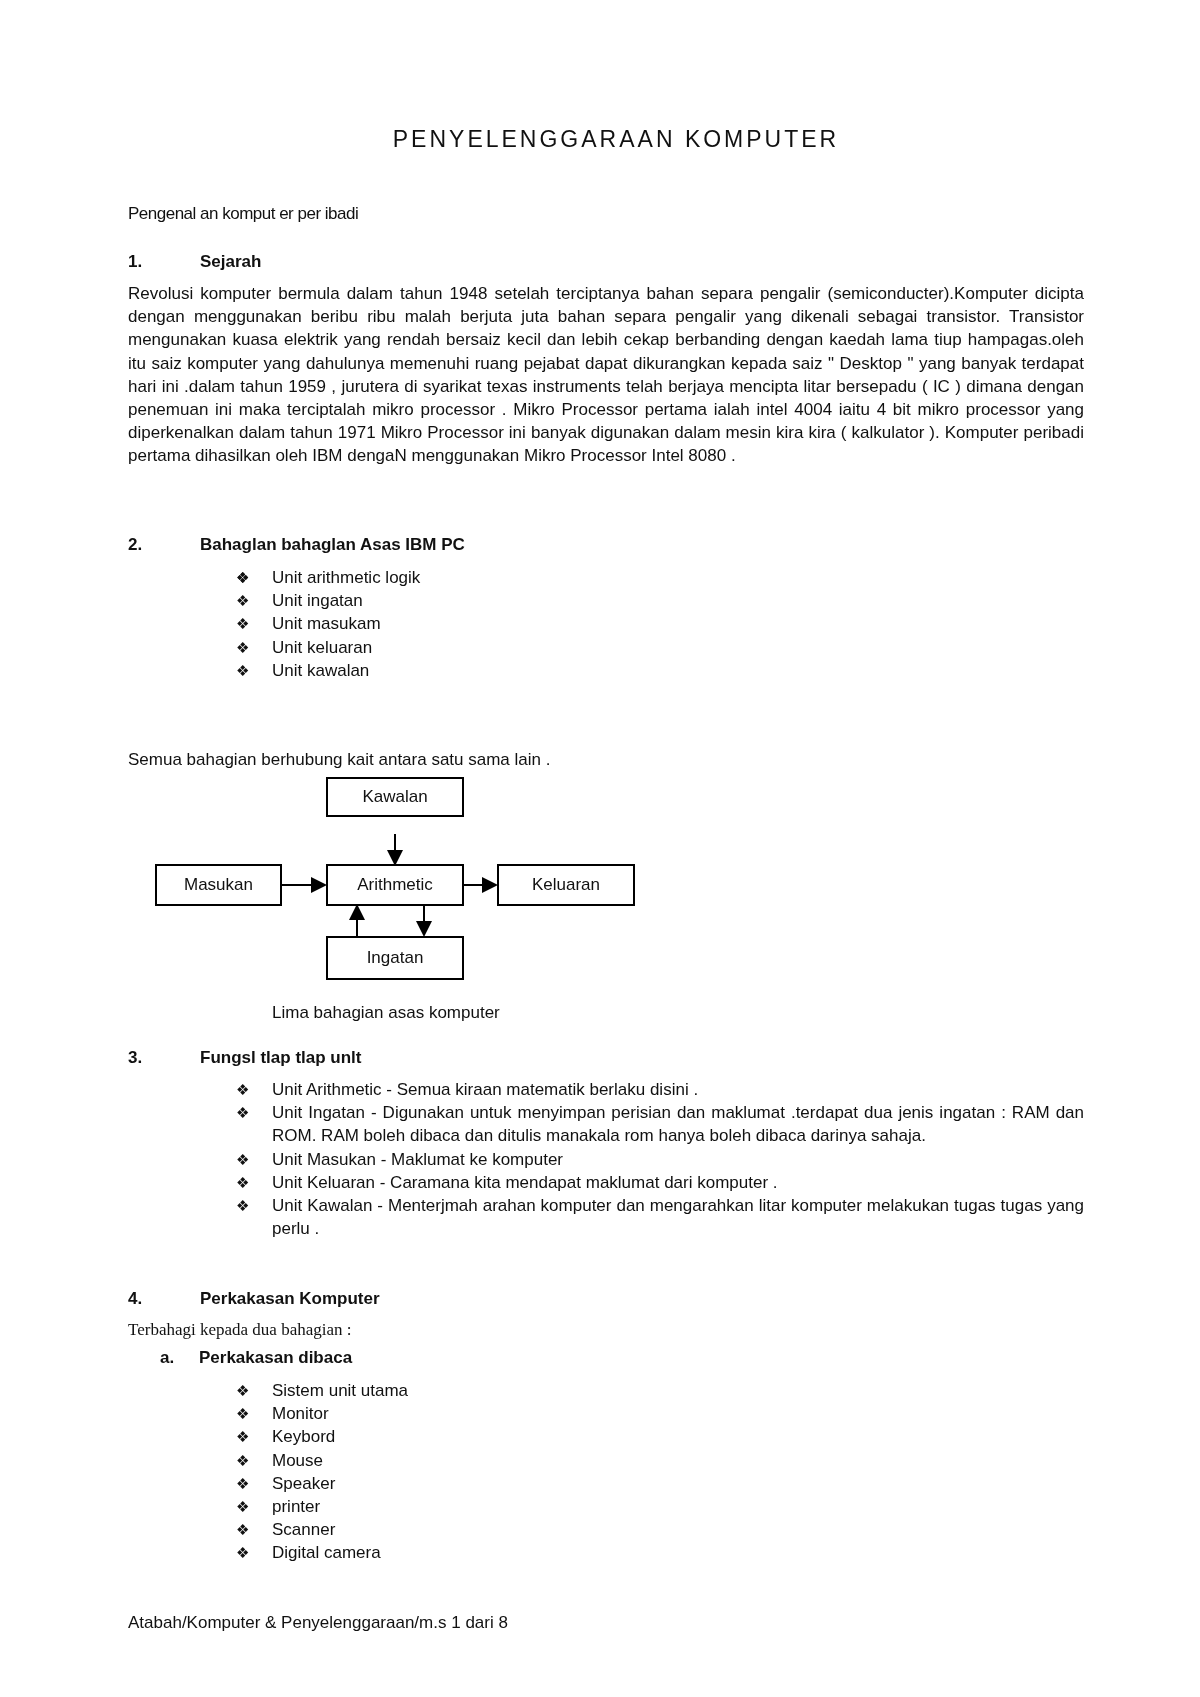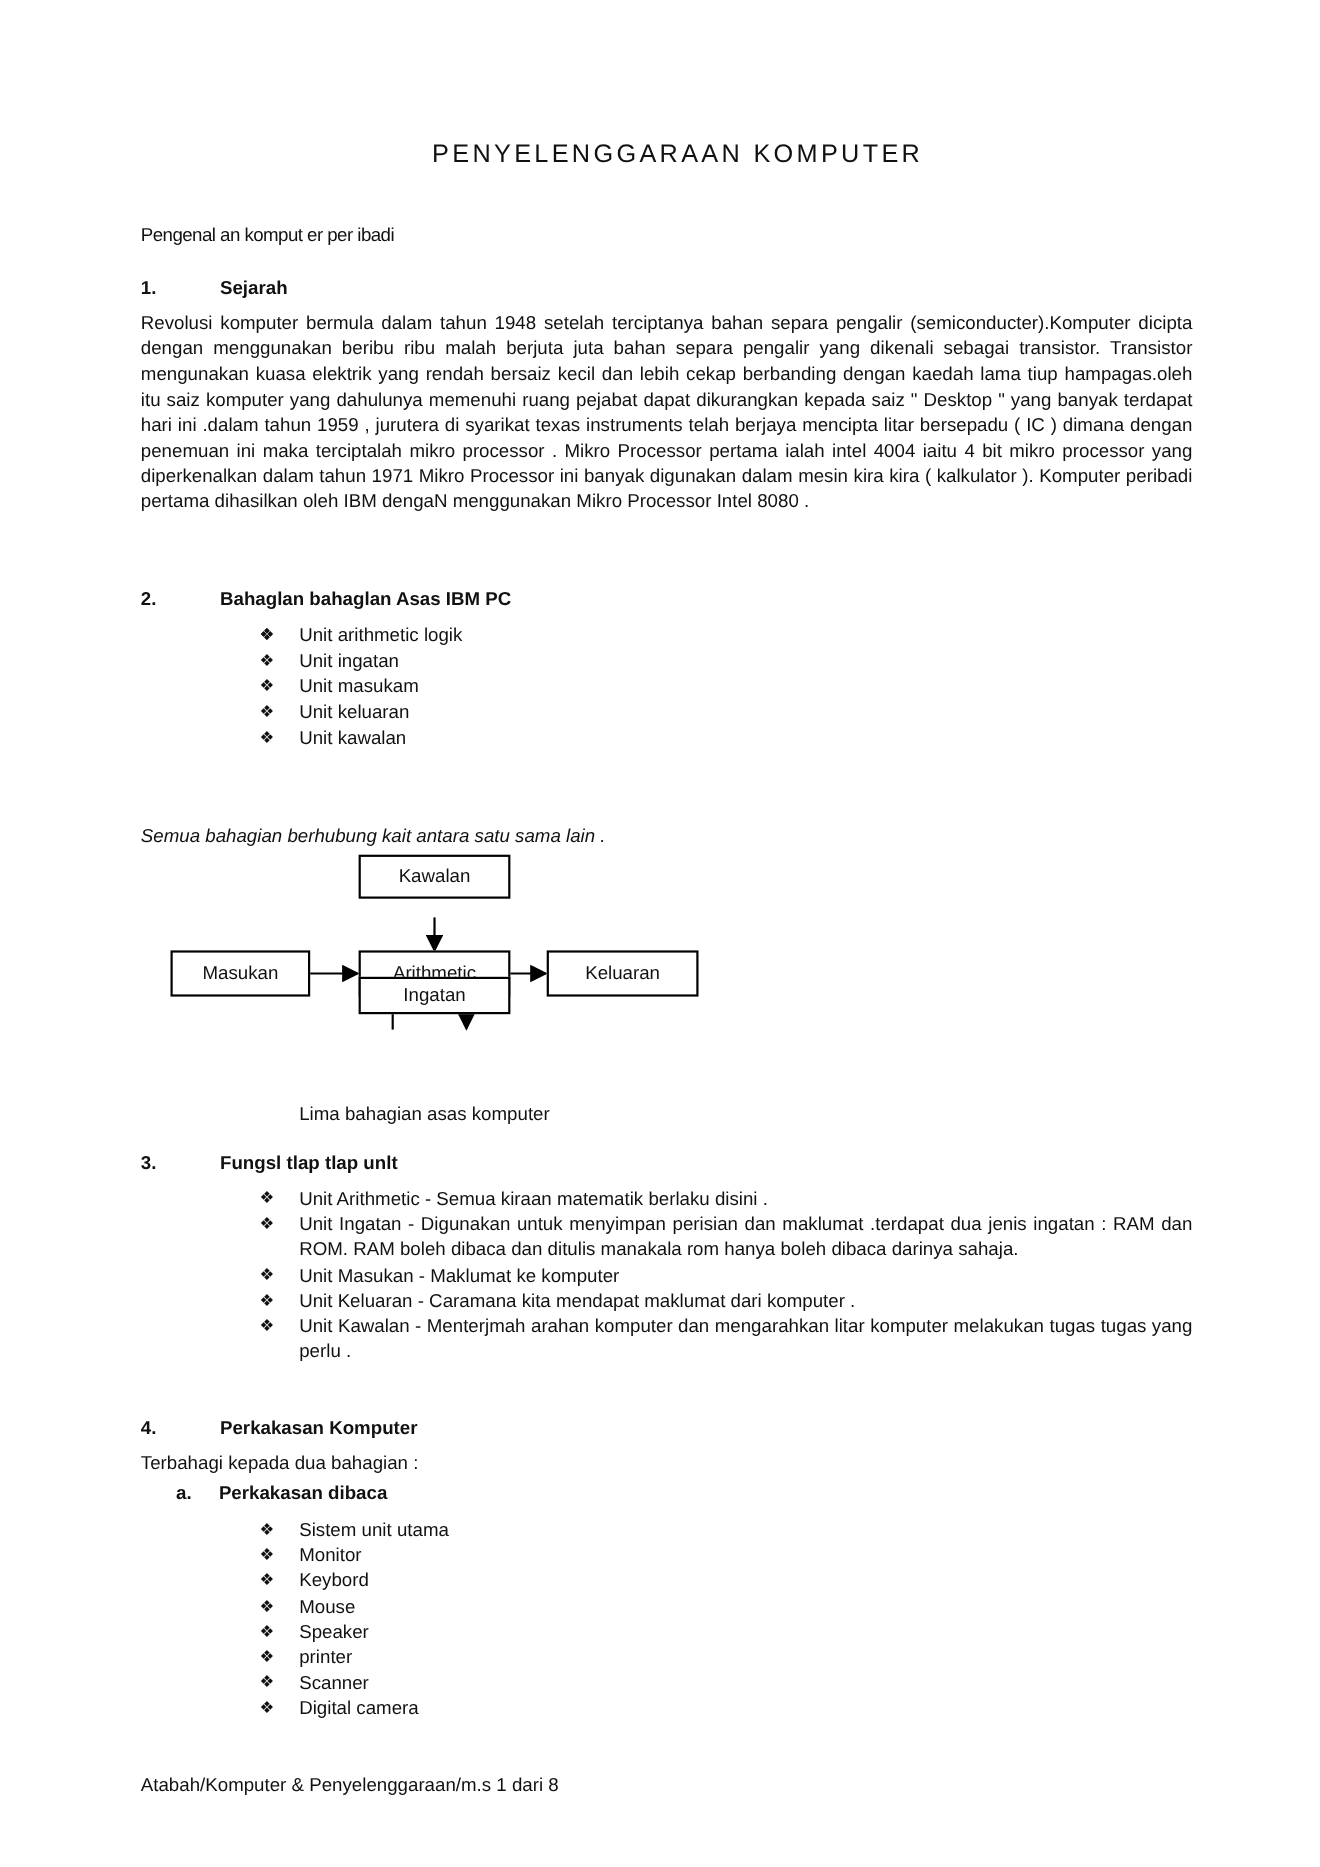--- a/index.html
+++ b/index.html
@@ -41,21 +41,21 @@
   <span class="txt">Bahaglan bahaglan Asas  IBM  PC</span>
 </div>
 <ul class="bul" style="top:566px; left:236px; width:560px;">
   <li><span class="b">❖</span></li>
   <li><span class="b">❖</span><span>Unit arithmetic logik</span></li>
   <li><span class="b">❖</span><span>Unit ingatan</span></li>
   <li><span class="b">❖</span><span>Unit masukam</span></li>
   <li><span class="b">❖</span><span>Unit keluaran</span></li>
   <li><span class="b">❖</span><span>Unit kawalan</span></li>
 </ul>
-<div class="abs para-plain" style="top:748px; left:128px;font-style:italic;">Semua bahagian berhubung kait antara satu sama lain .</div>
+<div class="abs para-plain" style="top:748px; left:128px;">Semua bahagian berhubung kait antara satu sama lain .</div>
 
 <div class="abs" style="left:0; top:0; width:1200px; height:1697px; pointer-events:none;">
   <svg class="arrows" width="1200" height="1697">
     <defs>
       <marker id="ah" markerWidth="8" markerHeight="8" refX="7" refY="4" orient="auto">
         <path d="M0,0 L8,4 L0,8 z" fill="#000"></path>
       </marker>
     </defs>
 
     <line x1="395" y1="834" x2="395" y2="864" stroke="#000" stroke-width="2" marker-end="url(#ah)"></line>
@@ -65,41 +65,41 @@
     <line x1="463" y1="885" x2="496" y2="885" stroke="#000" stroke-width="2" marker-end="url(#ah)"></line>
 
     <line x1="357" y1="936" x2="357" y2="906" stroke="#000" stroke-width="2" marker-end="url(#ah)"></line>
 
     <line x1="424" y1="905" x2="424" y2="935" stroke="#000" stroke-width="2" marker-end="url(#ah)"></line>
   </svg>
   <div class="box" style="left:326px; top:777px; width:138px; height:40px;">Kawalan</div>
   <div class="box" style="left:326px; top:864px; width:138px; height:42px;">Arithmetic</div>
   <div class="box" style="left:155px; top:864px; width:127px; height:42px;">Masukan</div>
   <div class="box" style="left:497px; top:864px; width:138px; height:42px;">Keluaran</div>
-  <div class="box" style="left:326px; top:888px; width:138px; height:34px;">Ingatan</div>
+  <div class="box" style="left:326px; top:936px; width:138px; height:44px;">Ingatan</div>
 </div>
 <div class="abs para-plain" style="top:1001px; left:272px;">Lima bahagian asas komputer</div>
 
 <div class="abs heading" style="top:1048px; left:128px; width:600px; height:22px;">
   <span class="num">3.</span>
   <span class="txt">Fungsl tlap tlap unlt</span>
 </div>
 <ul class="bul justify" style="top:1078px; left:236px; width:848px;">
   <li><span class="b">❖</span><span>Unit Arithmetic - Semua kiraan matematik berlaku disini .</span></li>
   <li><span class="b">❖</span><span>Unit Ingatan  - Digunakan untuk menyimpan perisian dan maklumat .terdapat dua jenis ingatan : RAM dan ROM. RAM boleh dibaca dan ditulis manakala rom hanya boleh dibaca darinya sahaja.</span></li>
   <li><span class="b">❖</span><span>Unit Masukan - Maklumat ke komputer</span></li>
   <li><span class="b">❖</span><span>Unit Keluaran - Caramana kita mendapat maklumat dari komputer .</span></li>
   <li><span class="b">❖</span><span>Unit Kawalan - Menterjmah arahan komputer dan mengarahkan litar komputer melakukan tugas tugas yang perlu .</span></li>
 </ul>
 
 <div class="abs heading" style="top:1289px; left:128px; width:600px; height:22px;">
   <span class="num">4.</span>
   <span class="txt">Perkakasan Komputer</span>
 </div>
-<div class="abs para-plain" style="top:1318px; left:128px;">Terbahagi kepada dua bahagian :</div>
+<div class="abs para-plain" style="top:1318px; left:128px;font-family:Liberation Serif, serif;">Terbahagi kepada dua bahagian :</div>
 <div class="abs heading" style="top:1348px; left:160px; width:400px; height:22px;">
   <span class="num">a.</span>
   <span class="txt" style="left:39px;">Perkakasan dibaca</span>
 </div>
 <ul class="bul" style="top:1379px; left:236px; width:500px;">
   <li><span class="b">❖</span><span>Sistem unit utama</span></li>
   <li><span class="b">❖</span><span>Monitor</span></li>
   <li><span class="b">❖</span><span>Keybord</span></li>
   <li><span class="b">❖</span><span>Mouse</span></li>
   <li><span class="b">❖</span><span>Speaker</span></li>

